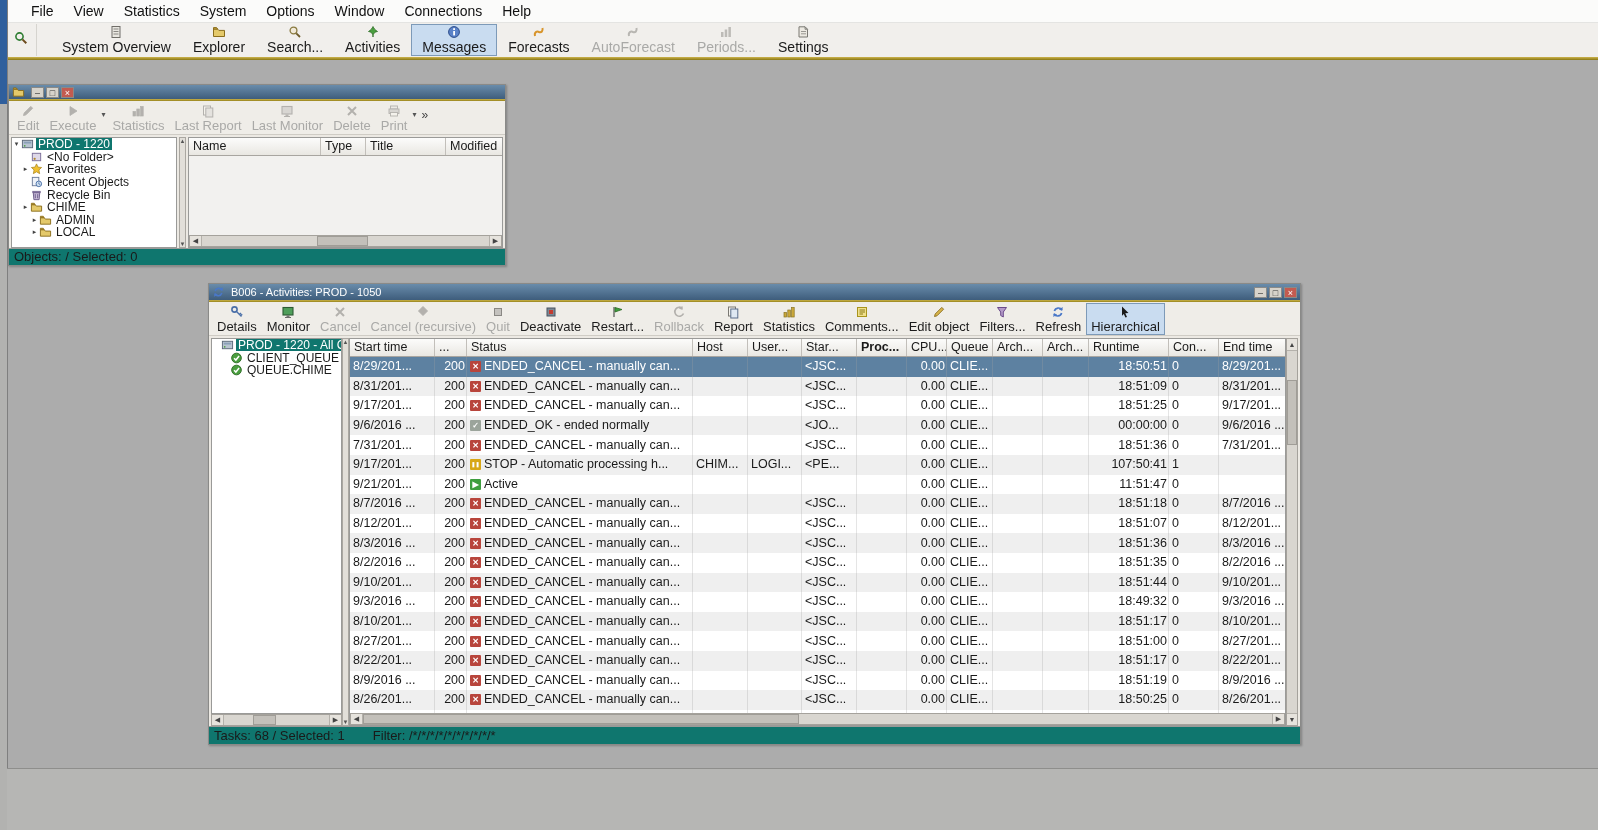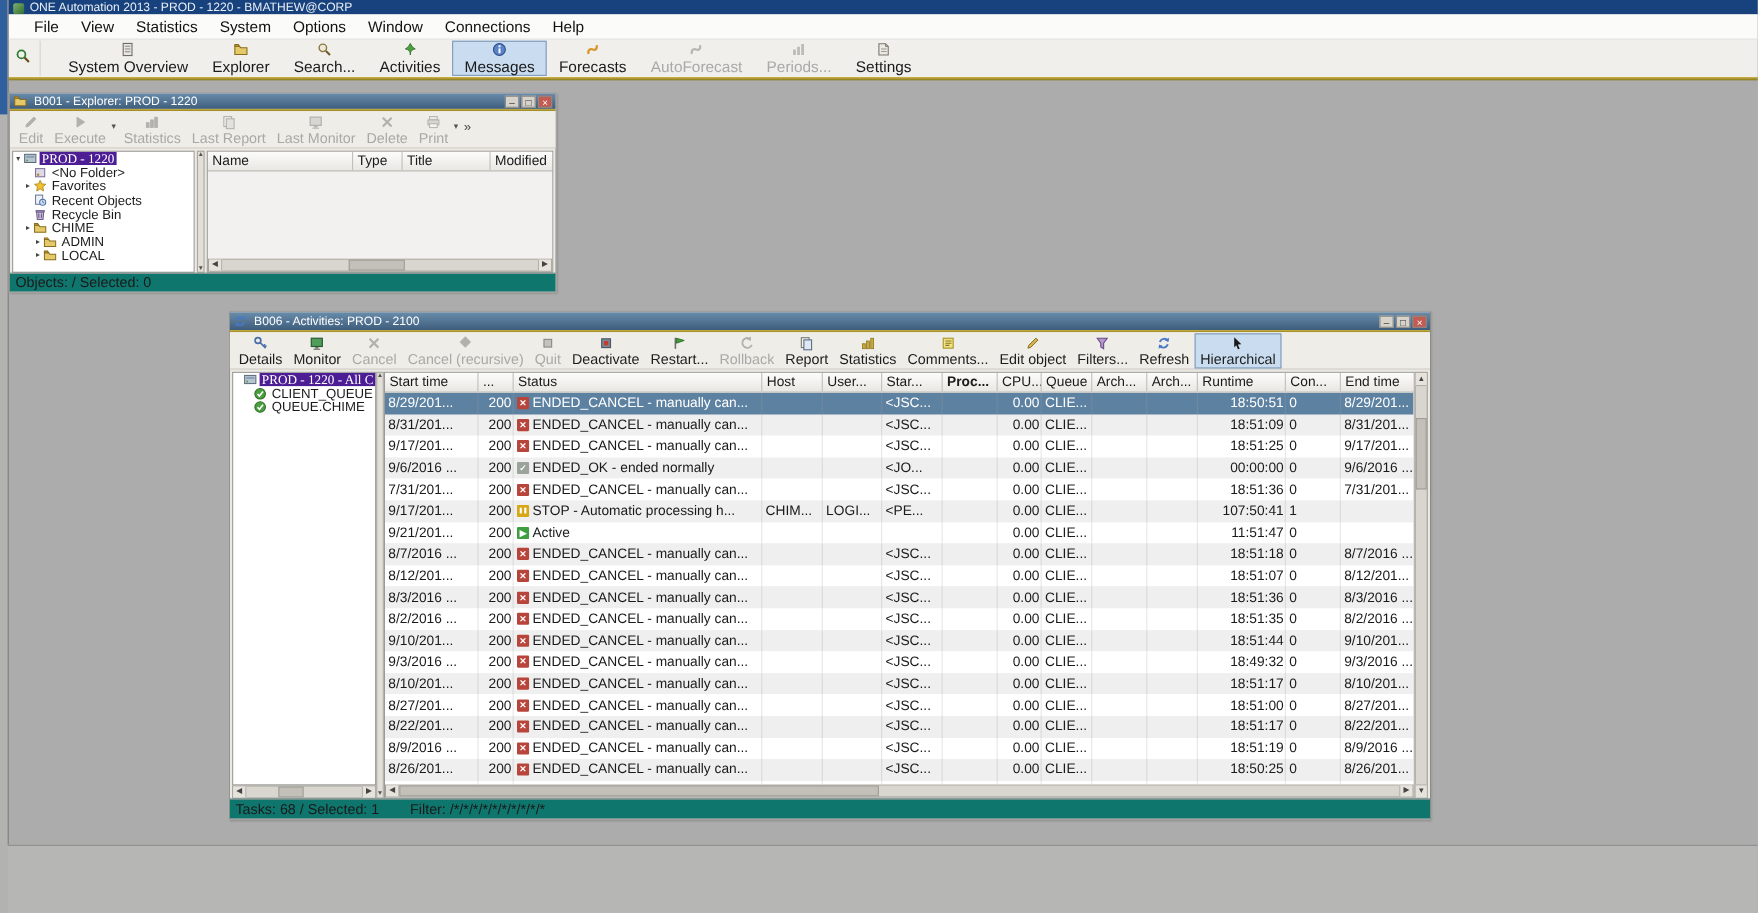--- a/index.html
+++ b/index.html
@@ -42,21 +42,21 @@
   .wtb.active { background:#c9dcf0; border:1px solid #7d9ab8; }
   .wtb-caret { align-self:flex-start; font-size:8px; color:#555; padding:8px 2px 0 0; }
   .wtb-ovf { align-self:flex-start; font-size:12px; color:#444; padding:6px 3px 0 3px; }
 
   
   .tree { background:#fff; border:1px solid #9a9a98; overflow:hidden; font-size:12px; }
   .tree-row { display:flex; align-items:center; height:12.6px; white-space:nowrap; }
   .tree-arrow { width:9px; font-size:7px; color:#444; text-align:center; flex:0 0 auto; }
   .tree-ico { width:13px; height:11px; margin-right:2px; flex:0 0 auto; display:flex; align-items:center; justify-content:center; }
   .tree-lbl { padding:0 2px; line-height:12px; }
-  .tree-row.selected .tree-lbl { background:#4c1d95; color:#fff;font-family:Liberation Serif, serif; }
+  .tree-row.selected .tree-lbl { background:#0f766e; color:#fff; }
 
   
   .hscroll { background:#d9d6d0; border:1px solid #a5a29c; display:flex; align-items:stretch; height:12px; }
   .hscroll .sb-btn { width:12px; font-size:7px; line-height:10px; text-align:center; color:#444; background:#e6e3dd; border-right:1px solid #b4b1ab; }
   .hscroll .sb-btn.right { border-left:1px solid #b4b1ab; border-right:none; }
   .hscroll .sb-track { flex:1; position:relative; }
   .hscroll .sb-thumb { position:absolute; top:0; bottom:0; background:#c3c0ba; border:1px solid #a09d97; }
   .vscroll { background:#d9d6d0; border:1px solid #a5a29c; display:flex; flex-direction:column; width:12px; }
   .vscroll .sb-btn { height:12px; font-size:7px; line-height:11px; text-align:center; color:#444; background:#e6e3dd; border-bottom:1px solid #b4b1ab; }
   .vscroll .sb-btn.down { border-top:1px solid #b4b1ab; border-bottom:none; }
@@ -91,24 +91,20 @@
   .ico-svg { display:inline-block; }
 </style>
 </head>
 <body>
 
 <div class="desktop-edge">
     <div class="edge-blue"></div>
   </div>
 
 <div class="app">
-  <div class="app-titlebar">
-    <span class="app-title-icon"></span>
-    <span>ONE Automation 2013 - PROD - 1220 - BMATHEW@CORP</span>
-  </div>
   <div class="menubar">
       <div class="menu-item">File</div>
       <div class="menu-item">View</div>
       <div class="menu-item">Statistics</div>
       <div class="menu-item">System</div>
       <div class="menu-item">Options</div>
       <div class="menu-item">Window</div>
       <div class="menu-item">Connections</div>
       <div class="menu-item">Help</div>
     </div>
@@ -207,21 +203,20 @@
   <div class="gold-line"></div>
 
   <div class="window" style="left:0; top:84px; width:498px; height:182px;">
     <div class="win-titlebar">
       <span class="tree-ico" id="expWinIco">
           <svg class="ico-svg" width="14" height="14" viewBox="0 0 14 14">
             <path d="M1.5 4 L5.5 4 L6.8 5.4 L12.5 5.4 L12.5 11.5 L1.5 11.5 Z" fill="#e4c96a" stroke="#8a6d1c" stroke-width="1"></path>
             <path d="M1.5 4 L1.5 2.6 L4.6 2.6 L5.6 4 Z" fill="#d4b44a" stroke="#8a6d1c" stroke-width="1"></path>
           </svg>
         </span>
-      <span class="win-title">B001 - Explorer: PROD - 1220</span>
       <span class="win-controls">
         <span class="wc">–</span>
         <span class="wc">□</span>
         <span class="wc close">×</span>
       </span>
     </div>
     <div class="win-gold"></div>
     <div class="win-toolbar" id="expToolbar">
         <div class="wtb disabled">
           <span class="tb-ico">
@@ -405,21 +400,21 @@
   <div class="window" style="left:200px; top:283px; width:1093px; height:462px;">
     <div class="win-titlebar" style="height:16px;">
       <span class="tree-ico" id="actWinIco">
           <svg class="ico-svg" width="14" height="14" viewBox="0 0 14 14">
             <path d="M11 5 A4.2 4.2 0 0 0 3.4 6" fill="none" stroke="#4a78c8" stroke-width="1.7"></path>
             <path d="M11.8 2 L11.2 5.8 L7.8 4.4 Z" fill="#4a78c8"></path>
             <path d="M3 9 A4.2 4.2 0 0 0 10.6 8" fill="none" stroke="#4a78c8" stroke-width="1.7"></path>
             <path d="M2.2 12 L2.8 8.2 L6.2 9.6 Z" fill="#4a78c8"></path>
           </svg>
         </span>
-      <span class="win-title">B006 - Activities: PROD - 2100</span>
+      <span class="win-title">B006 - Activities: PROD - 1050</span>
       <span class="win-controls">
         <span class="wc">–</span>
         <span class="wc">□</span>
         <span class="wc close">×</span>
       </span>
     </div>
     <div class="win-gold"></div>
     <div class="win-toolbar" id="actToolbar">
         <div class="wtb">
           <span class="tb-ico">

